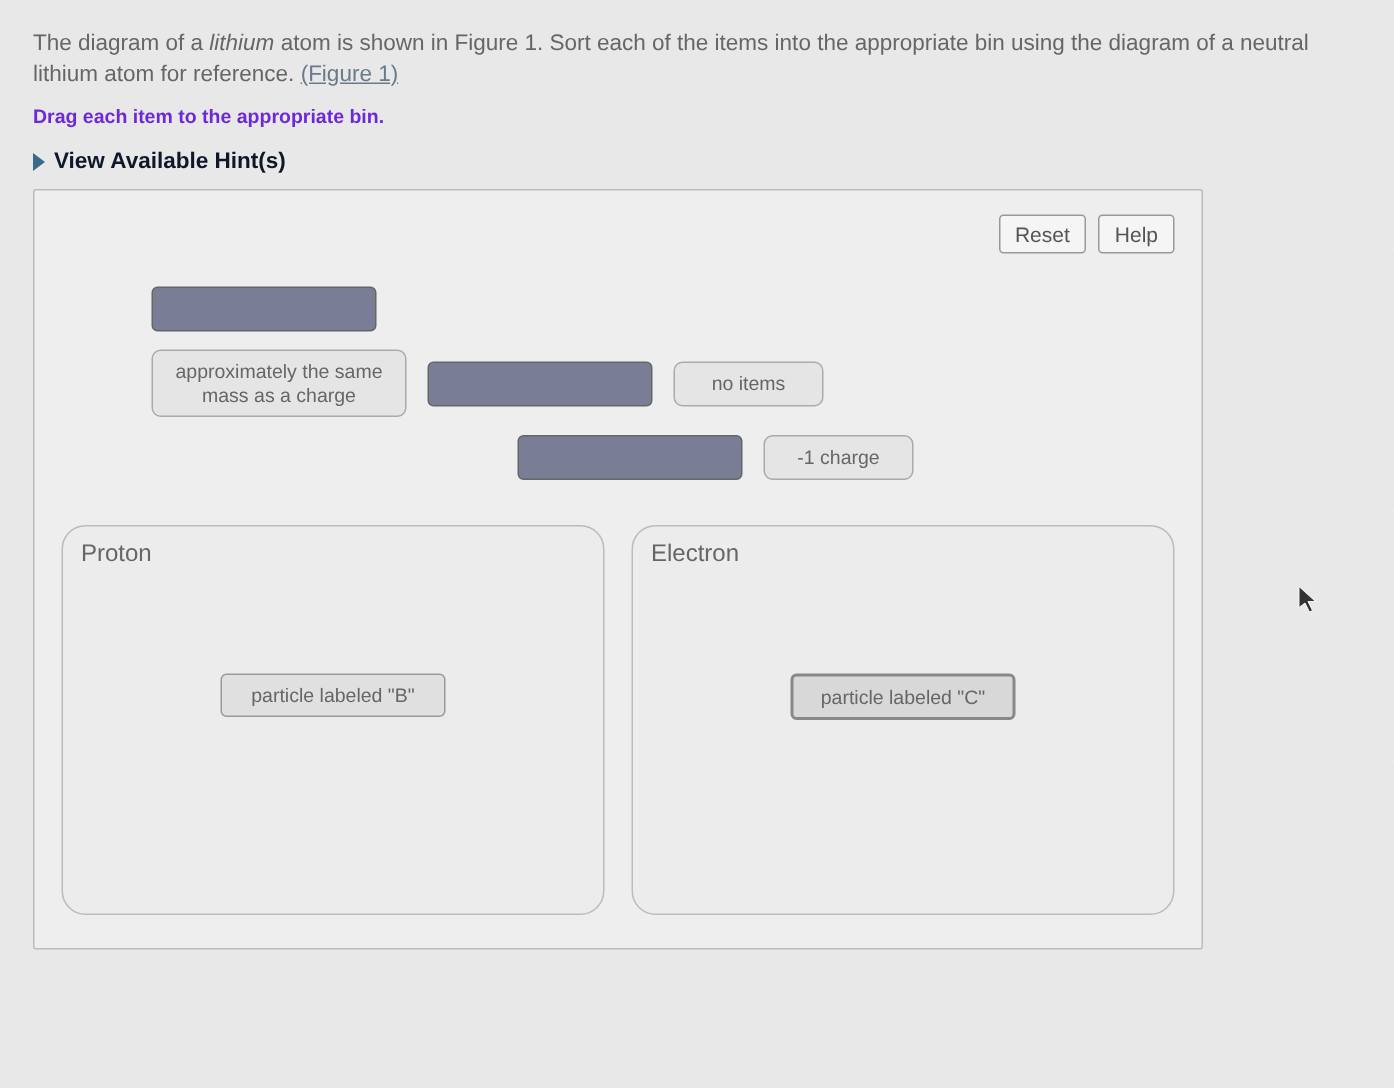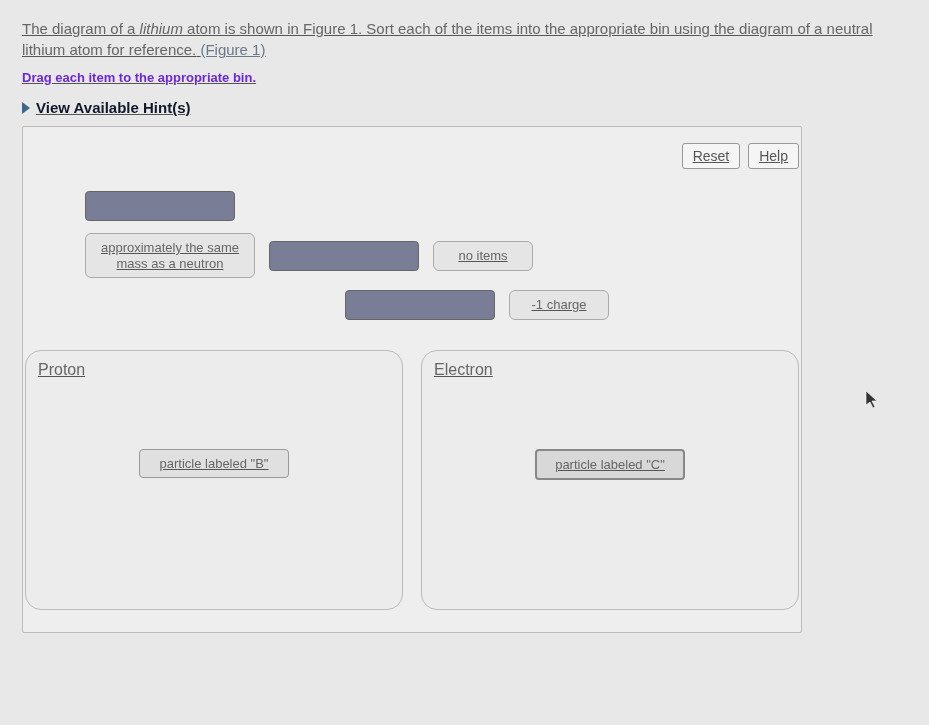--- a/index.html
+++ b/index.html
@@ -6,21 +6,20 @@
     body {
       font-family: Arial, Helvetica, sans-serif;
       background: #e8e8e8;
       width: 929px;
       height: 725px;
       overflow: hidden;
       color: #555;
     }
     .content {
       padding: 18px 22px;
-      text-decoration: underline;
     }
     .intro {
       font-size: 15px;
       color: #666;
       line-height: 1.4;
       margin-bottom: 10px;
     }
     .intro .link {
       color: #6a7a8a;
       text-decoration: underline;
@@ -45,21 +44,21 @@
     .hints .tri {
       width: 0; height: 0;
       border-top: 6px solid transparent;
       border-bottom: 6px solid transparent;
       border-left: 8px solid #3a6a8a;
     }
     .panel {
       border: 1px solid #bbb;
       background: #eeeeee;
       width: 780px;
-      padding: 16px 2px 22px;
+      padding: 16px 18px 22px;
       border-radius: 2px;
     }
     .top-buttons {
       display: flex;
       justify-content: flex-end;
       gap: 8px;
       margin-bottom: 18px;
     }
     .btn {
       border: 1px solid #999;
@@ -168,21 +167,21 @@
     <div class="top-buttons">
       <button class="btn">Reset</button>
       <button class="btn">Help</button>
     </div>
 
     <div class="items-area">
       <div class="item-row">
         <div class="chip blank"></div>
       </div>
       <div class="item-row">
-        <div class="chip wide">approximately the same mass as a neutron</div>
+        <div class="chip wide">approximately the same mass as a charge</div>
         <div class="chip blank"></div>
         <div class="chip small">no items</div>
       </div>
       <div class="item-row last">
         <div class="chip blank"></div>
         <div class="chip small">-1 charge</div>
       </div>
     </div>
 
     <div class="bins">

